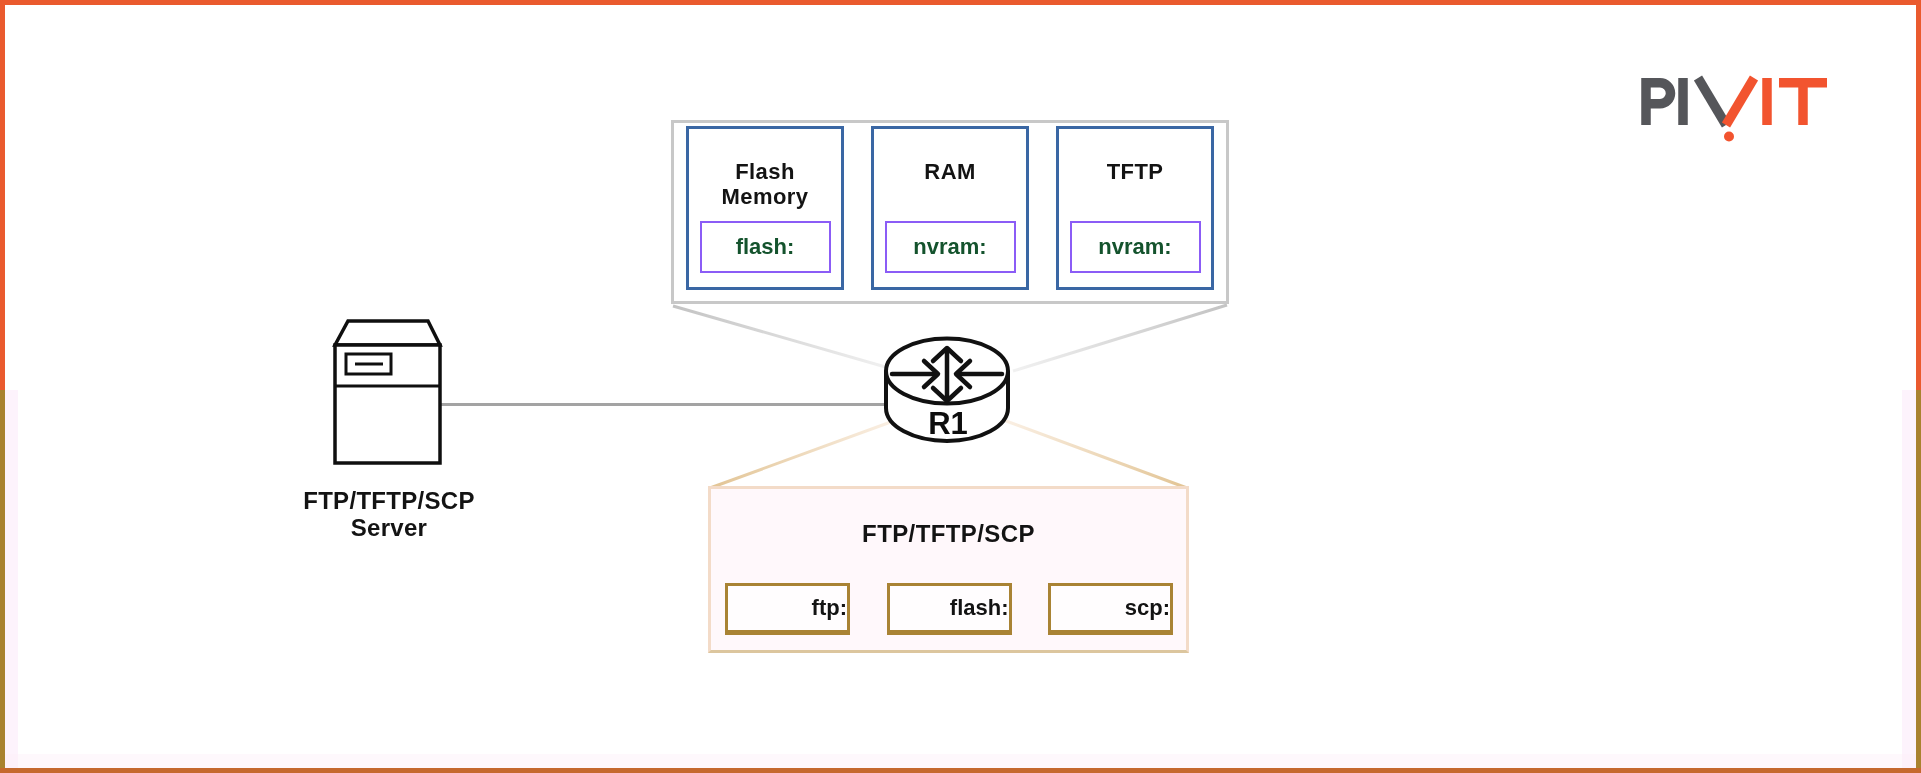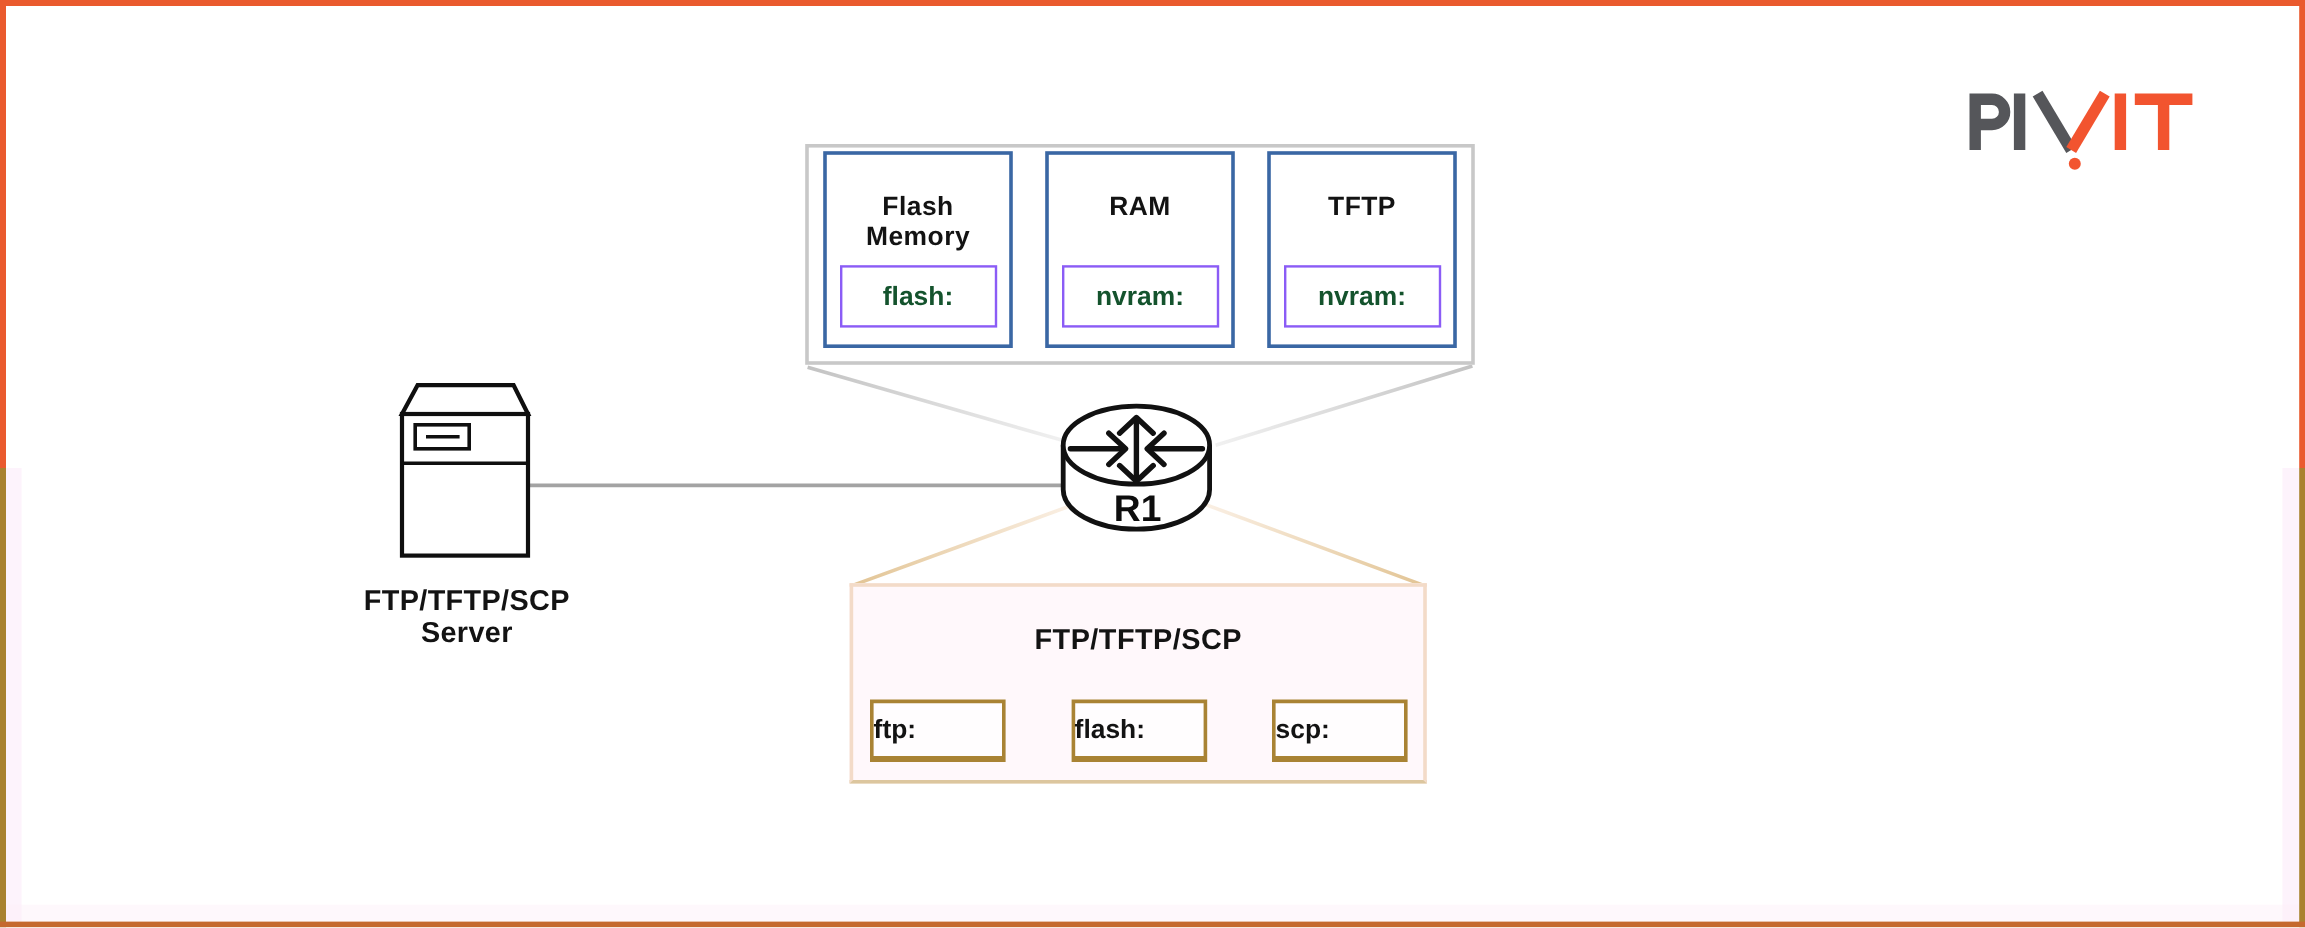--- a/index.html
+++ b/index.html
@@ -68,24 +68,24 @@
   }
   .proto-title {
     padding-top: 31px; text-align: center;
     font-weight: bold; font-size: 24px; letter-spacing: .4px; color: #131313;
   }
   .proto-row {
     position: absolute; left: 14px; right: 13px; top: 94px;
     display: flex; justify-content: space-between;
   }
   .proto-box {
-    width: 113px; height: 52px;
+    width: 125px; height: 52px;
     border: 3px solid #A98334; border-bottom-width: 5px;
     background: #FFFDFE;
-    display: flex; align-items: center; justify-content: flex-start;
+    display: flex; align-items: center; justify-content: flex-end;
     font-weight: bold; font-size: 22px; color: #131313;
   }
 
   
   .server-label {
     left: 278px; top: 487px; width: 222px;
     text-align: center; font-weight: bold; font-size: 24px;
     line-height: 27px; letter-spacing: .3px; color: #131313; z-index: 2;
   }
   .router-label {

